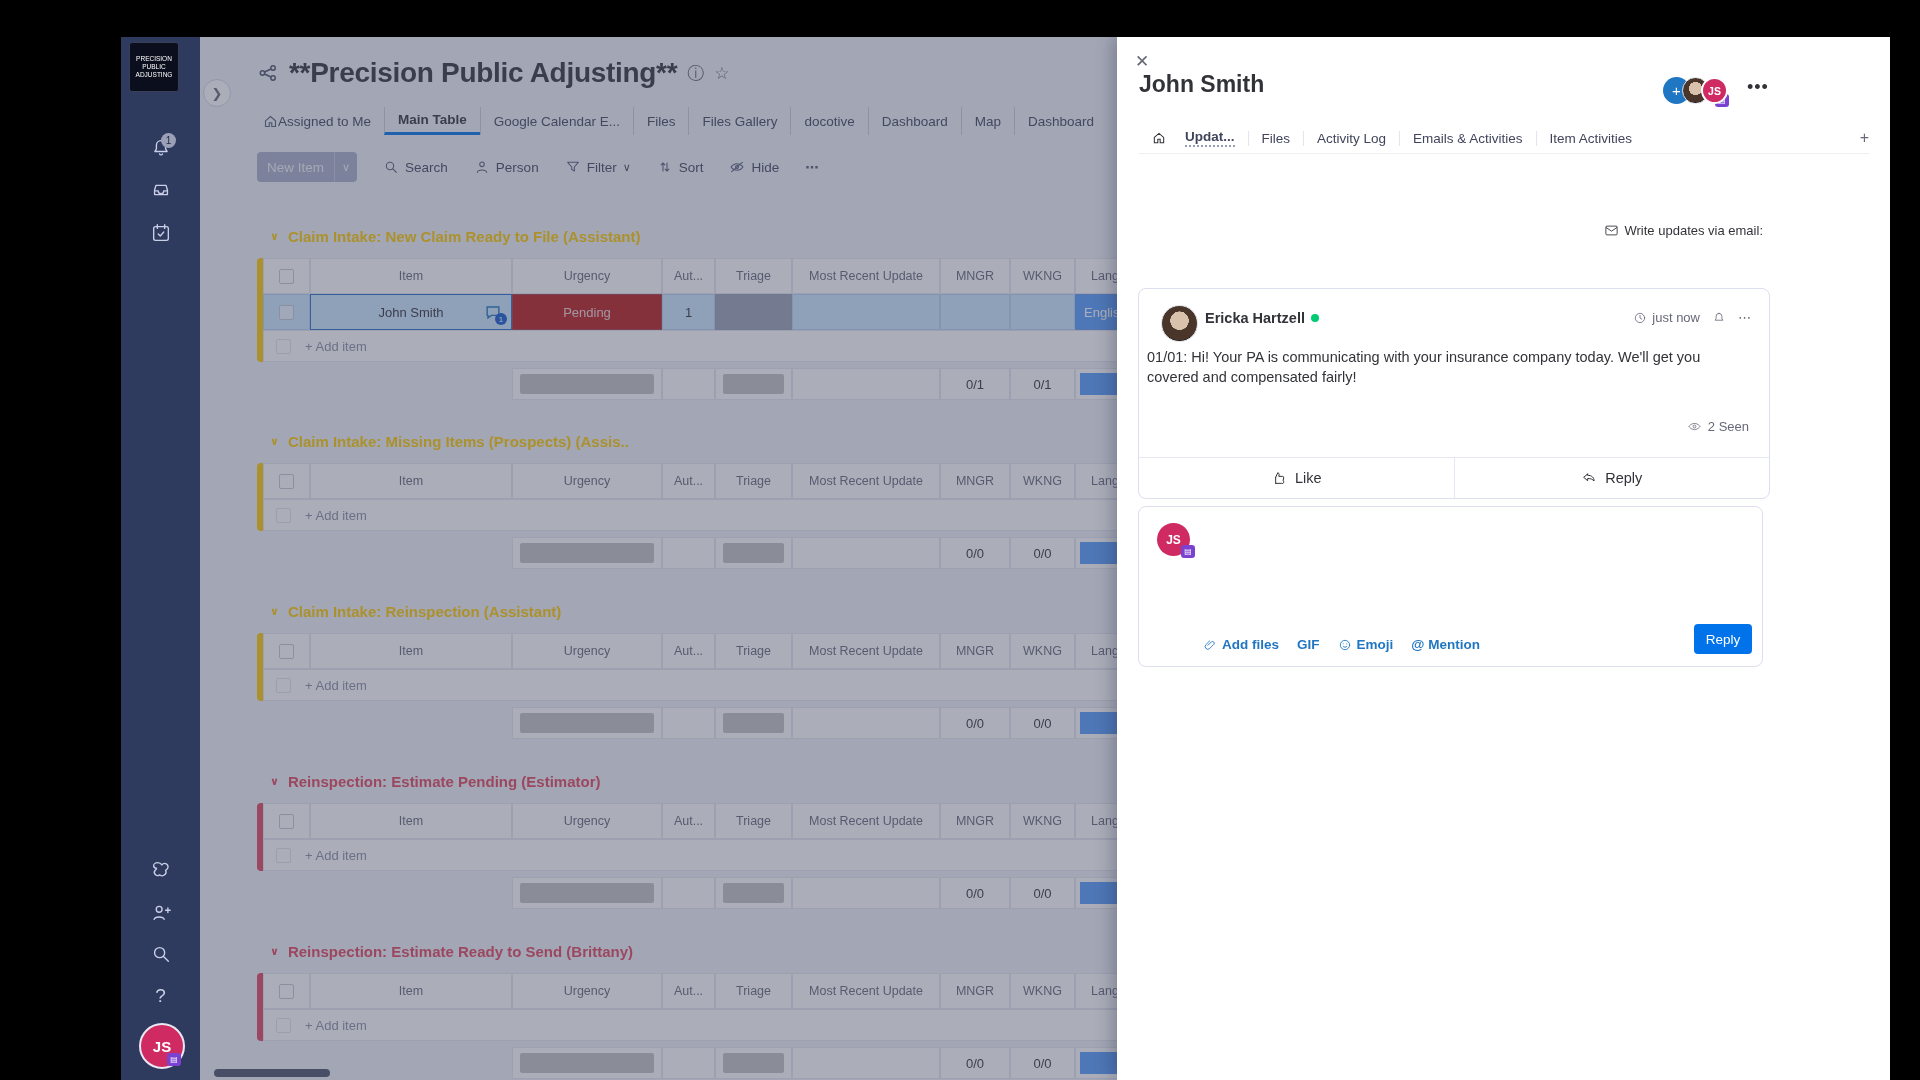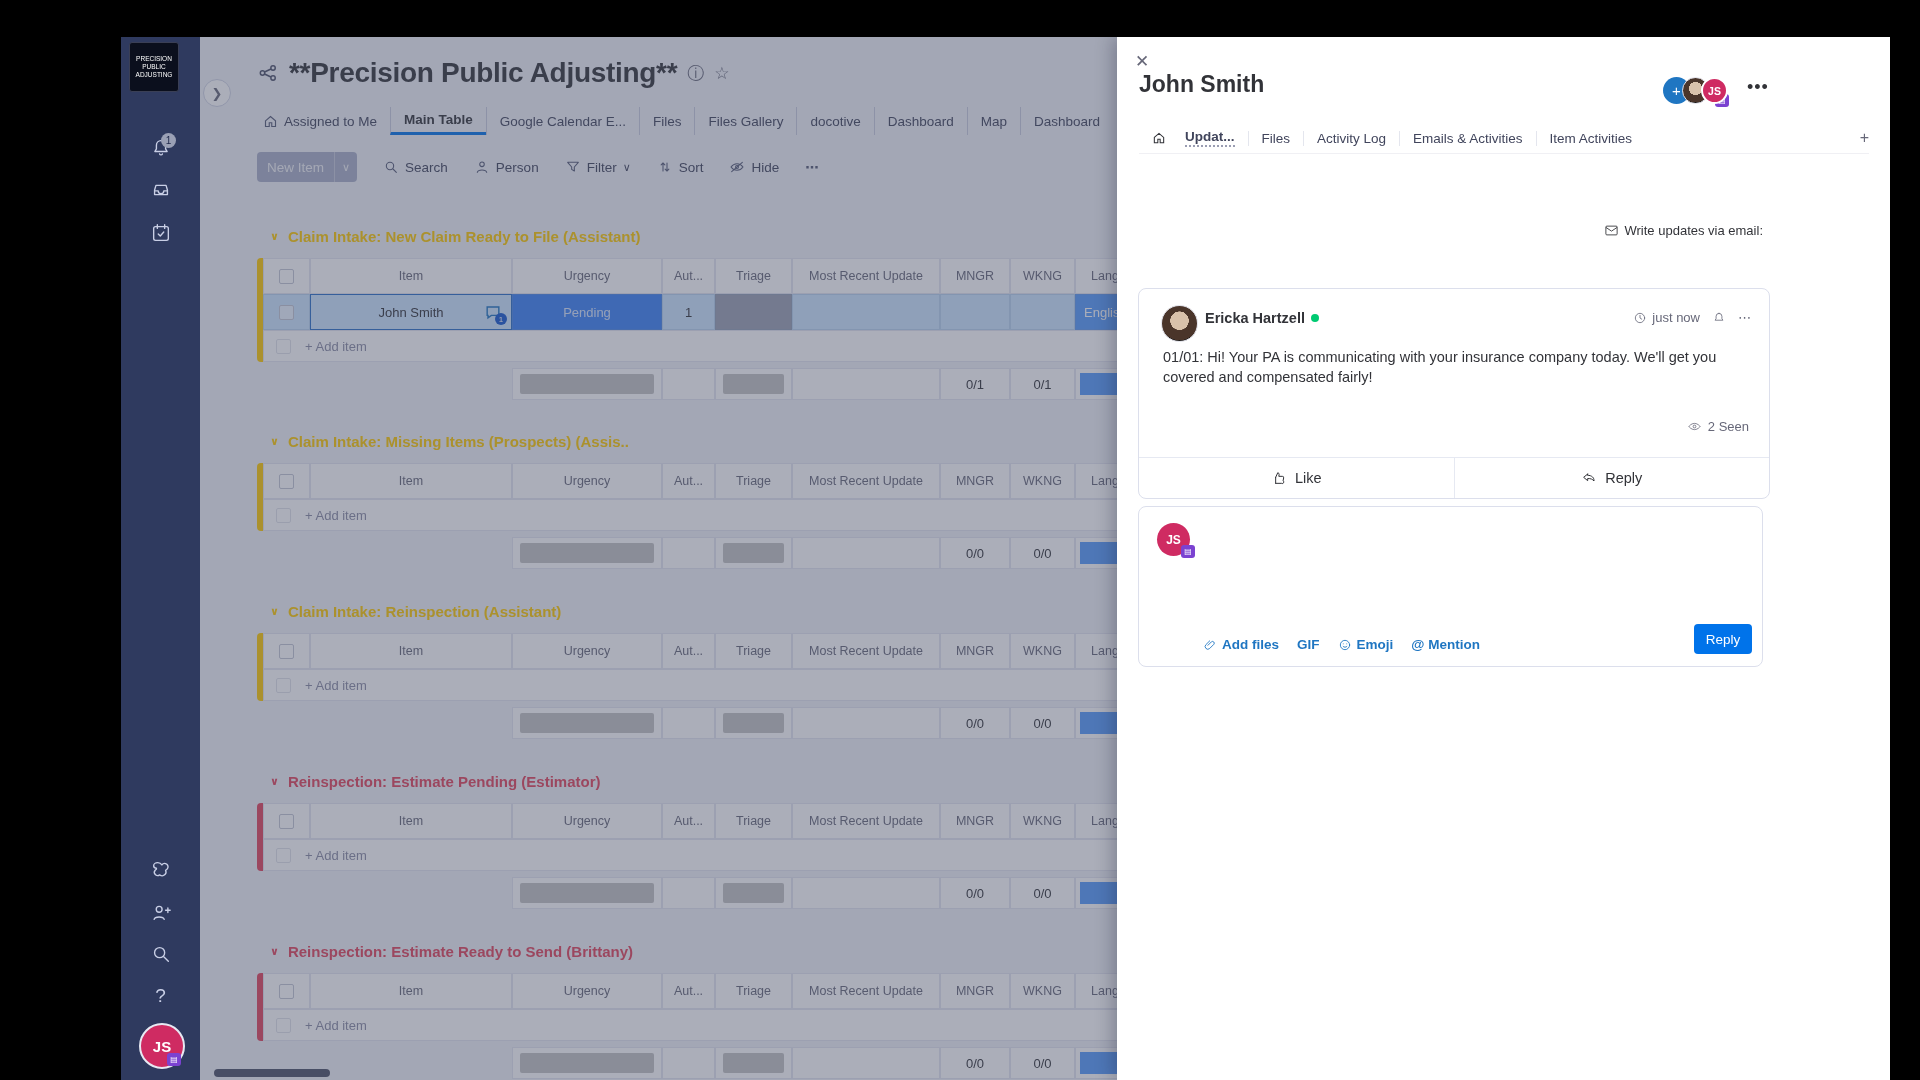--- a/index.html
+++ b/index.html
@@ -16,21 +16,21 @@
   .rail-avatar{position:absolute;left:18px;top:986px;width:42px;height:42px;border-radius:50%;background:#cf2b62;color:#fff;font-weight:bold;font-size:15px;display:flex;align-items:center;justify-content:center;border:2px solid #e7e9f3}
   .mini-badge{position:absolute;width:14px;height:13px;border-radius:3px;background:#7b42d1;color:#fff;font-size:8px;display:flex;align-items:center;justify-content:center}
   
   .main{position:absolute;left:79px;top:0;width:917px;height:100%;background:#f0f2f8;overflow:hidden;z-index:10}
   .dim{position:absolute;inset:0;background:rgba(68,76,99,0.45);z-index:60;pointer-events:none}
   .collapse-btn{position:absolute;left:3px;top:42px;width:26px;height:26px;border-radius:50%;background:#fff;border:1px solid #d0d4e4;color:#676879;display:flex;align-items:center;justify-content:center;font-size:13px;z-index:5}
   .board-head{position:absolute;left:57px;top:20px;display:flex;align-items:center;gap:10px;color:#323338}
   .board-title{font-size:28px;font-weight:600;letter-spacing:-0.3px}
   .head-mini{color:#676879;font-size:17px}
   .tabs{position:absolute;left:50px;top:70px;display:flex;align-items:stretch;height:28px;font-size:13.5px;color:#41455c}
-  .tab{display:flex;align-items:center;gap:6px;padding:0 13px;position:relative;white-space:nowrap}
+  .tab{display:flex;align-items:center;padding:0 13px;position:relative;white-space:nowrap}
   .tab + .tab{border-left:1px solid #c9cdde}
   .tab.active{font-weight:700;color:#323338;border-bottom:3px solid #0073ea}
   .toolbar{position:absolute;left:57px;top:114px;display:flex;align-items:center;gap:26px;height:32px;font-size:13.5px;color:#41455c}
   .tb-item{display:flex;align-items:center;gap:6px;white-space:nowrap}
   .tb-item svg{stroke:#555b76;fill:none;stroke-width:1.6;stroke-linecap:round;stroke-linejoin:round}
   .new-item-btn{display:flex;align-items:center;height:30px;background:#aab0c8;border-radius:4px;color:rgba(255,255,255,0.85);font-size:13.5px;overflow:hidden}
   .new-item-btn .lbl{padding:0 10px}
   .new-item-btn .caret{border-left:1px solid rgba(255,255,255,0.35);padding:0 7px;font-size:11px;height:100%;display:flex;align-items:center}
   .board{position:absolute;inset:0}
   .grp-title{position:absolute;left:70px;display:flex;align-items:center;gap:9px;font-size:15px;font-weight:600}
@@ -56,21 +56,21 @@
   .p-tab-add{margin-left:auto;color:#676879;font-size:16px}
   .update-input{position:absolute;left:21px;top:139px;width:625px;height:42px;border:1.5px solid #5d87c6;border-radius:9px;box-sizing:border-box;display:flex;align-items:center;padding:0 16px;font-size:14px;color:#9699a6;background:#fff}
   .email-note{position:absolute;left:21px;top:186px;width:625px;display:flex;justify-content:flex-end;align-items:center;gap:6px;font-size:13px;color:#323338}
   .email-note svg{stroke:#323338;fill:none;stroke-width:1.4}
   .card{position:absolute;left:21px;top:251px;width:632px;height:211px;border:1px solid #dcdfec;border-radius:8px;box-sizing:border-box;background:#fff}
   .photo-av{border-radius:50%;background:radial-gradient(circle at 50% 42%,#d9c2ab 34%,#4a352a 35% 72%,#1e1a18 73%);border:1px solid #e0e0e8}
   .card-name{position:absolute;left:66px;top:21px;font-size:14.5px;font-weight:700;display:flex;align-items:center;gap:6px}
   .green-dot{width:8px;height:8px;border-radius:50%;background:#00ca72}
   .card-meta{position:absolute;right:18px;top:21px;display:flex;align-items:center;gap:12px;font-size:13px;color:#676879}
   .card-meta svg{stroke:#676879;fill:none;stroke-width:1.4;stroke-linecap:round}
-  .card-body{position:absolute;left:24px;top:58px;width:580px;font-size:14.5px;line-height:20px;color:#323338}
+  .card-body{position:absolute;left:8px;top:58px;width:580px;font-size:14.5px;line-height:20px;color:#323338}
   .seen{position:absolute;right:20px;top:130px;display:flex;align-items:center;gap:6px;font-size:13px;color:#676879}
   .seen svg{stroke:#676879;fill:none;stroke-width:1.3}
   .card-actions{position:absolute;left:0;bottom:0;width:100%;height:40px;border-top:1px solid #e6e9f2;display:flex}
   .card-action{flex:1;display:flex;align-items:center;justify-content:center;gap:8px;font-size:14.5px;color:#323338}
   .card-action + .card-action{border-left:1px solid #e6e9f2}
   .card-action svg{stroke:#323338;fill:none;stroke-width:1.5;stroke-linecap:round;stroke-linejoin:round}
   .composer{position:absolute;left:21px;top:469px;width:625px;height:161px;border:1px solid #dcdfec;border-radius:8px;box-sizing:border-box;background:#fff}
   .composer-av{position:absolute;left:18px;top:16px;width:33px;height:33px;border-radius:50%;background:#cf2b62;color:#fff;font-weight:bold;font-size:12px;display:flex;align-items:center;justify-content:center}
   .composer-box{position:absolute;left:64px;top:14px;width:547px;height:92px;border:1px solid #c3c6d4;border-radius:8px;box-sizing:border-box;padding:11px 14px;font-size:14px;color:#323338}
   .mention-blue{color:#7aa4e0}
@@ -241,21 +241,21 @@
         <div class="cell" style="left: 740px; top: 221px; width: 70px; height: 36px; font-weight: 400;">MNGR</div>
         <div class="cell" style="left: 810px; top: 221px; width: 65px; height: 36px; font-weight: 400;">WKNG</div>
         <div class="cell" style="left: 875px; top: 221px; width: 60px; height: 36px; font-weight: 400;">Lang</div>
         <div style="position: absolute; left: 63px; top: 257px; width: 872px; height: 36px; background: rgb(204, 229, 255);"></div>
         <div class="cell" style="left: 63px; top: 257px; width: 47px; height: 36px; background: transparent; border-color: rgba(120, 150, 190, 0.25); color: rgb(50, 51, 56); font-size: 13px;">
           <div class="cbx" style="background: rgba(255, 255, 255, 0.6);"></div>
         </div>
         <div class="cell" style="left: 110px; top: 257px; width: 202px; height: 36px; background: transparent; border: 1px solid rgb(42, 111, 201); color: rgb(50, 51, 56); font-size: 13px;">John Smith<div style="position: absolute; right: 8px; top: 7px; width: 20px; height: 20px;"><svg width="20" height="20" viewBox="0 0 24 24" style="stroke:#1f76c2;fill:none;stroke-width:1.7">
               <path d="M5 6h14v10H10l-4 3v-3H5z"></path>
             </svg><div style="position: absolute; right: -4px; bottom: -3px; width: 12px; height: 12px; border-radius: 50%; background: rgb(20, 88, 208); color: rgb(255, 255, 255); font-size: 8px; display: flex; align-items: center; justify-content: center;">1</div></div></div>
-        <div class="cell" style="left: 312px; top: 257px; width: 150px; height: 36px; background: #3b82f6; border-color: rgba(120, 150, 190, 0.25); color: rgba(255, 255, 255, 0.8); font-size: 13px;">Pending</div>
+        <div class="cell" style="left: 312px; top: 257px; width: 150px; height: 36px; background: #b91c1c; border-color: rgba(120, 150, 190, 0.25); color: rgba(255, 255, 255, 0.8); font-size: 13px;">Pending</div>
         <div class="cell" style="left: 462px; top: 257px; width: 53px; height: 36px; background: transparent; border-color: rgba(120, 150, 190, 0.25); color: rgb(50, 51, 56); font-size: 13px;">1</div>
         <div class="cell" style="left: 515px; top: 257px; width: 77px; height: 36px; background: rgb(155, 160, 178); border-color: rgba(120, 150, 190, 0.25); color: rgb(50, 51, 56); font-size: 13px;"></div>
         <div class="cell" style="left: 592px; top: 257px; width: 148px; height: 36px; background: transparent; border-color: rgba(120, 150, 190, 0.25); color: rgb(50, 51, 56); font-size: 13px;"></div>
         <div class="cell" style="left: 740px; top: 257px; width: 70px; height: 36px; background: transparent; border-color: rgba(120, 150, 190, 0.25); color: rgb(50, 51, 56); font-size: 13px;"></div>
         <div class="cell" style="left: 810px; top: 257px; width: 65px; height: 36px; background: transparent; border-color: rgba(120, 150, 190, 0.25); color: rgb(50, 51, 56); font-size: 13px;"></div>
         <div class="cell" style="left: 875px; top: 257px; width: 60px; height: 36px; background: rgb(87, 155, 252); border-color: rgba(120, 150, 190, 0.25); color: rgb(255, 255, 255); font-size: 13px; justify-content: flex-start; padding-left: 8px;">English</div>
         <div class="cell" style="left: 63px; top: 293px; width: 872px; height: 32px; justify-content: flex-start; gap: 14px; padding-left: 12px;">
           <div class="cbx" style="opacity: 0.5;"></div>
           <div class="addrow-label">+ Add item</div>
         </div>

